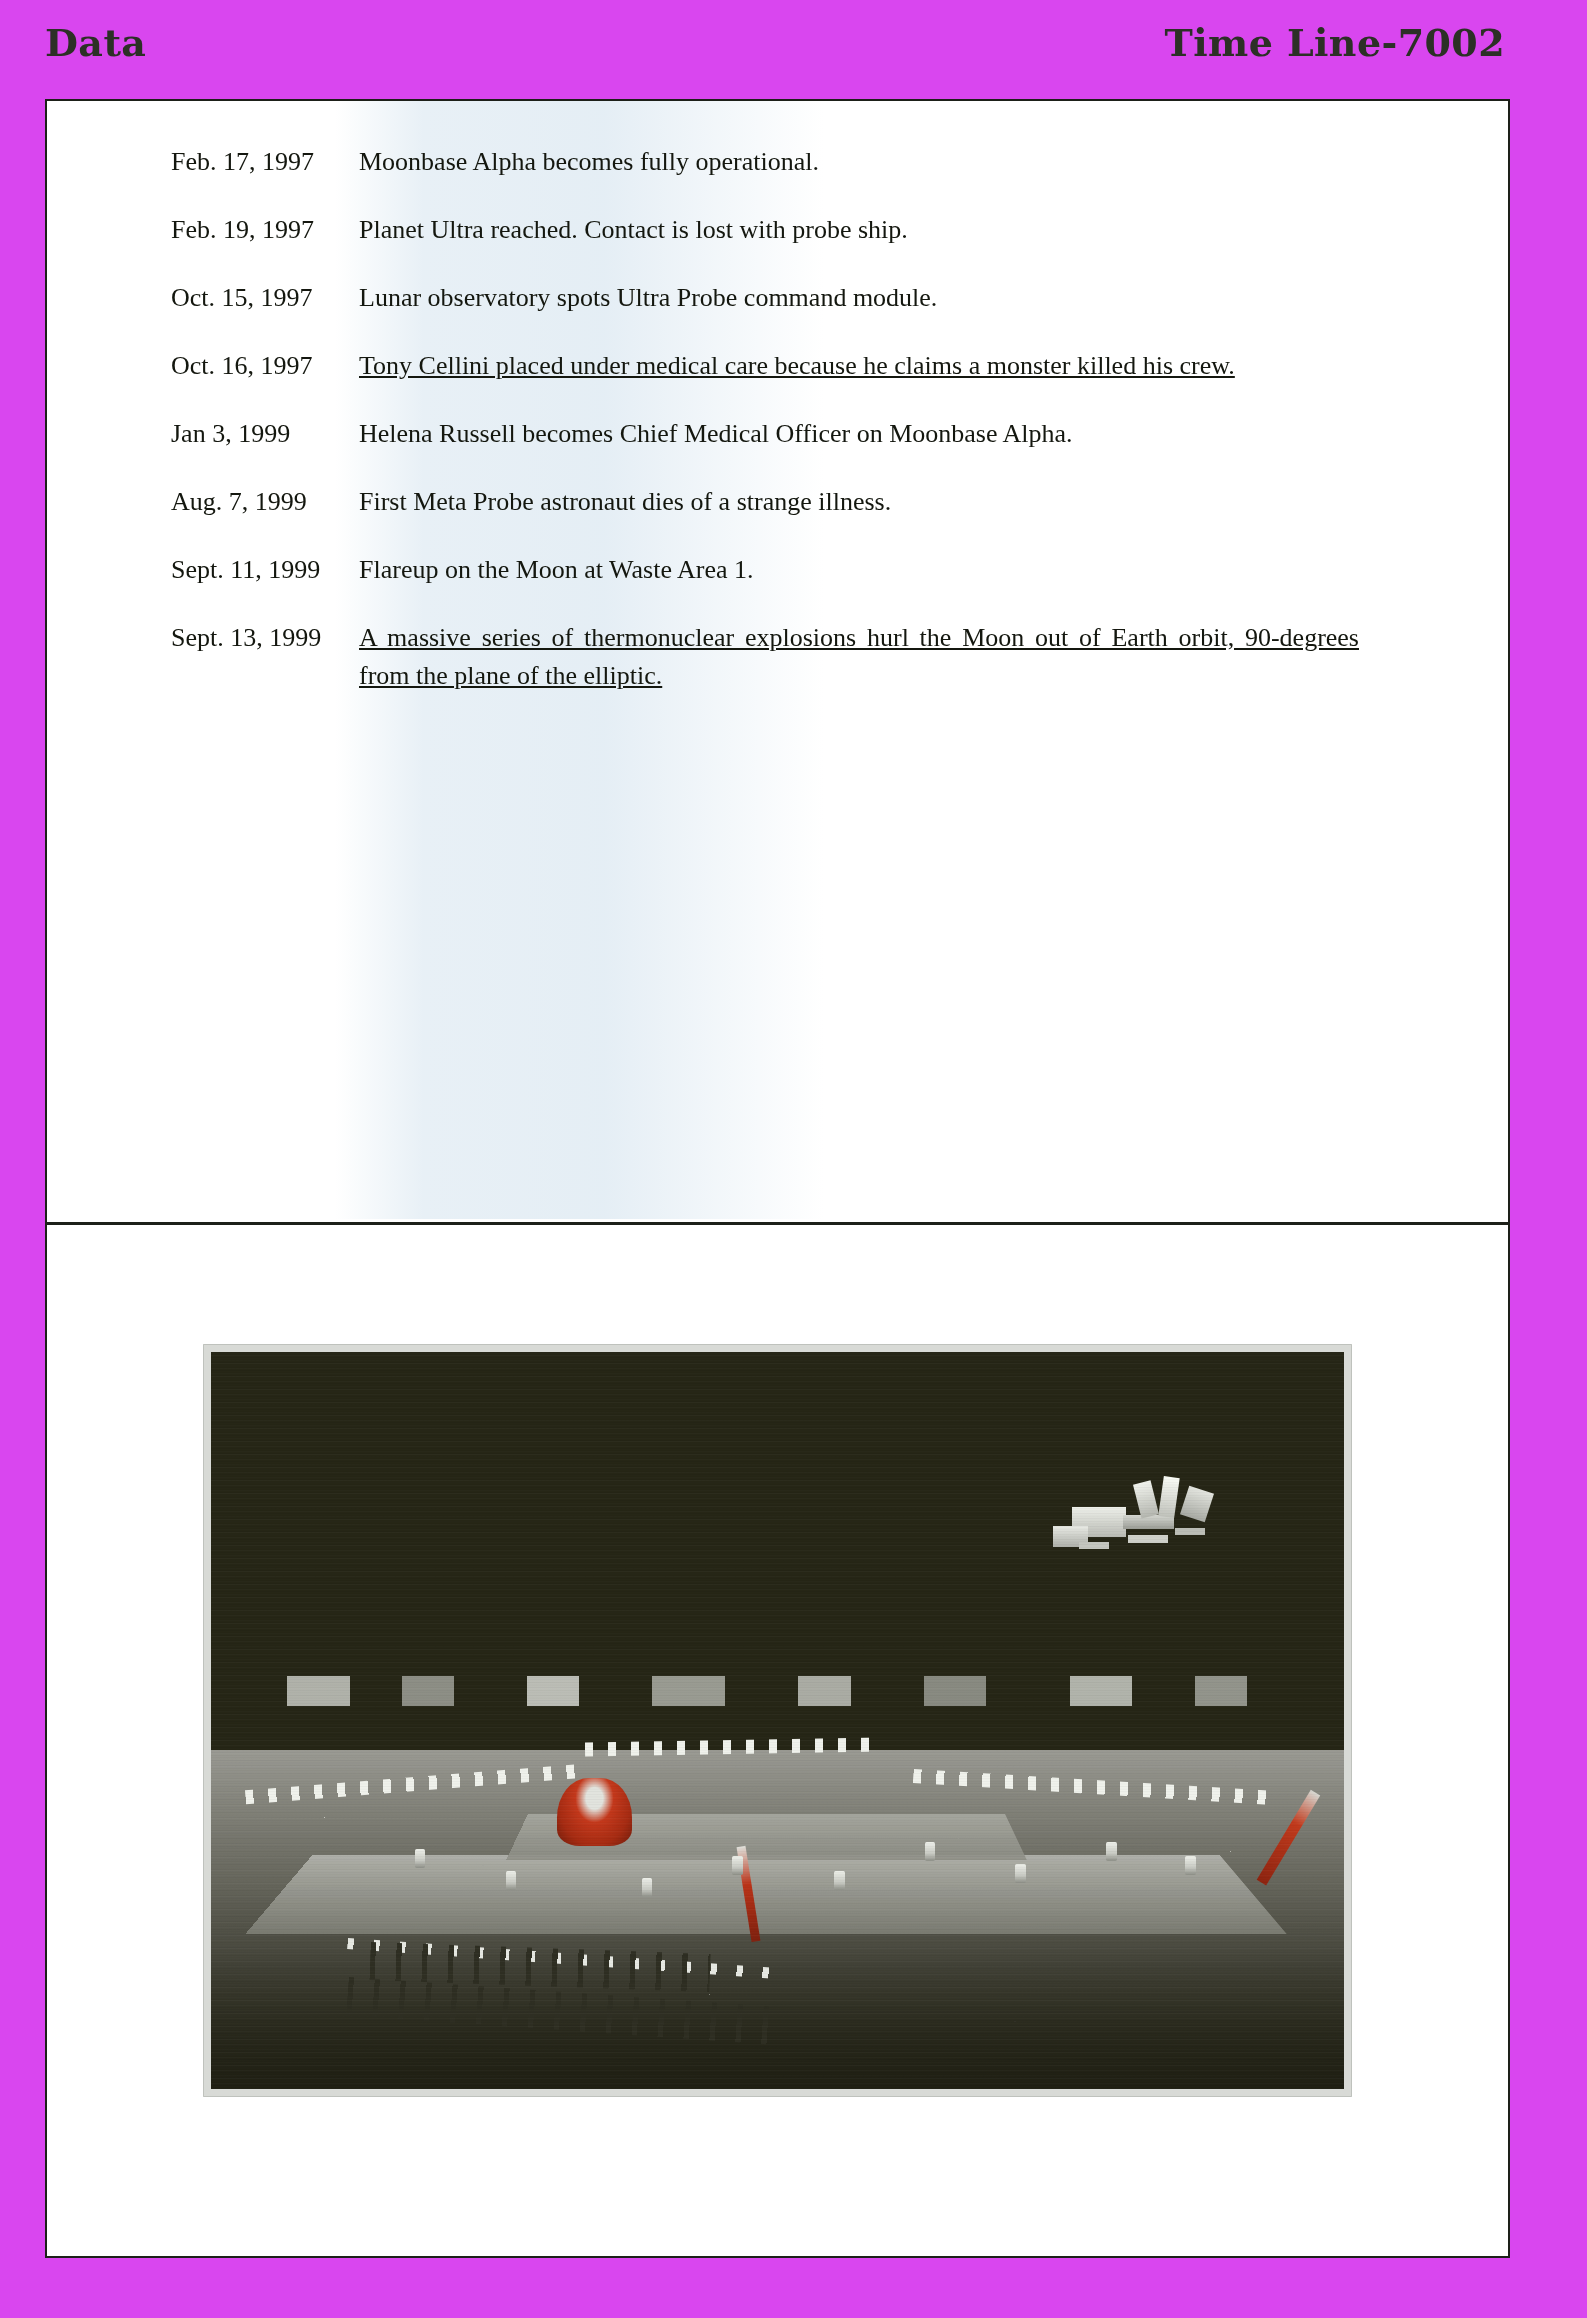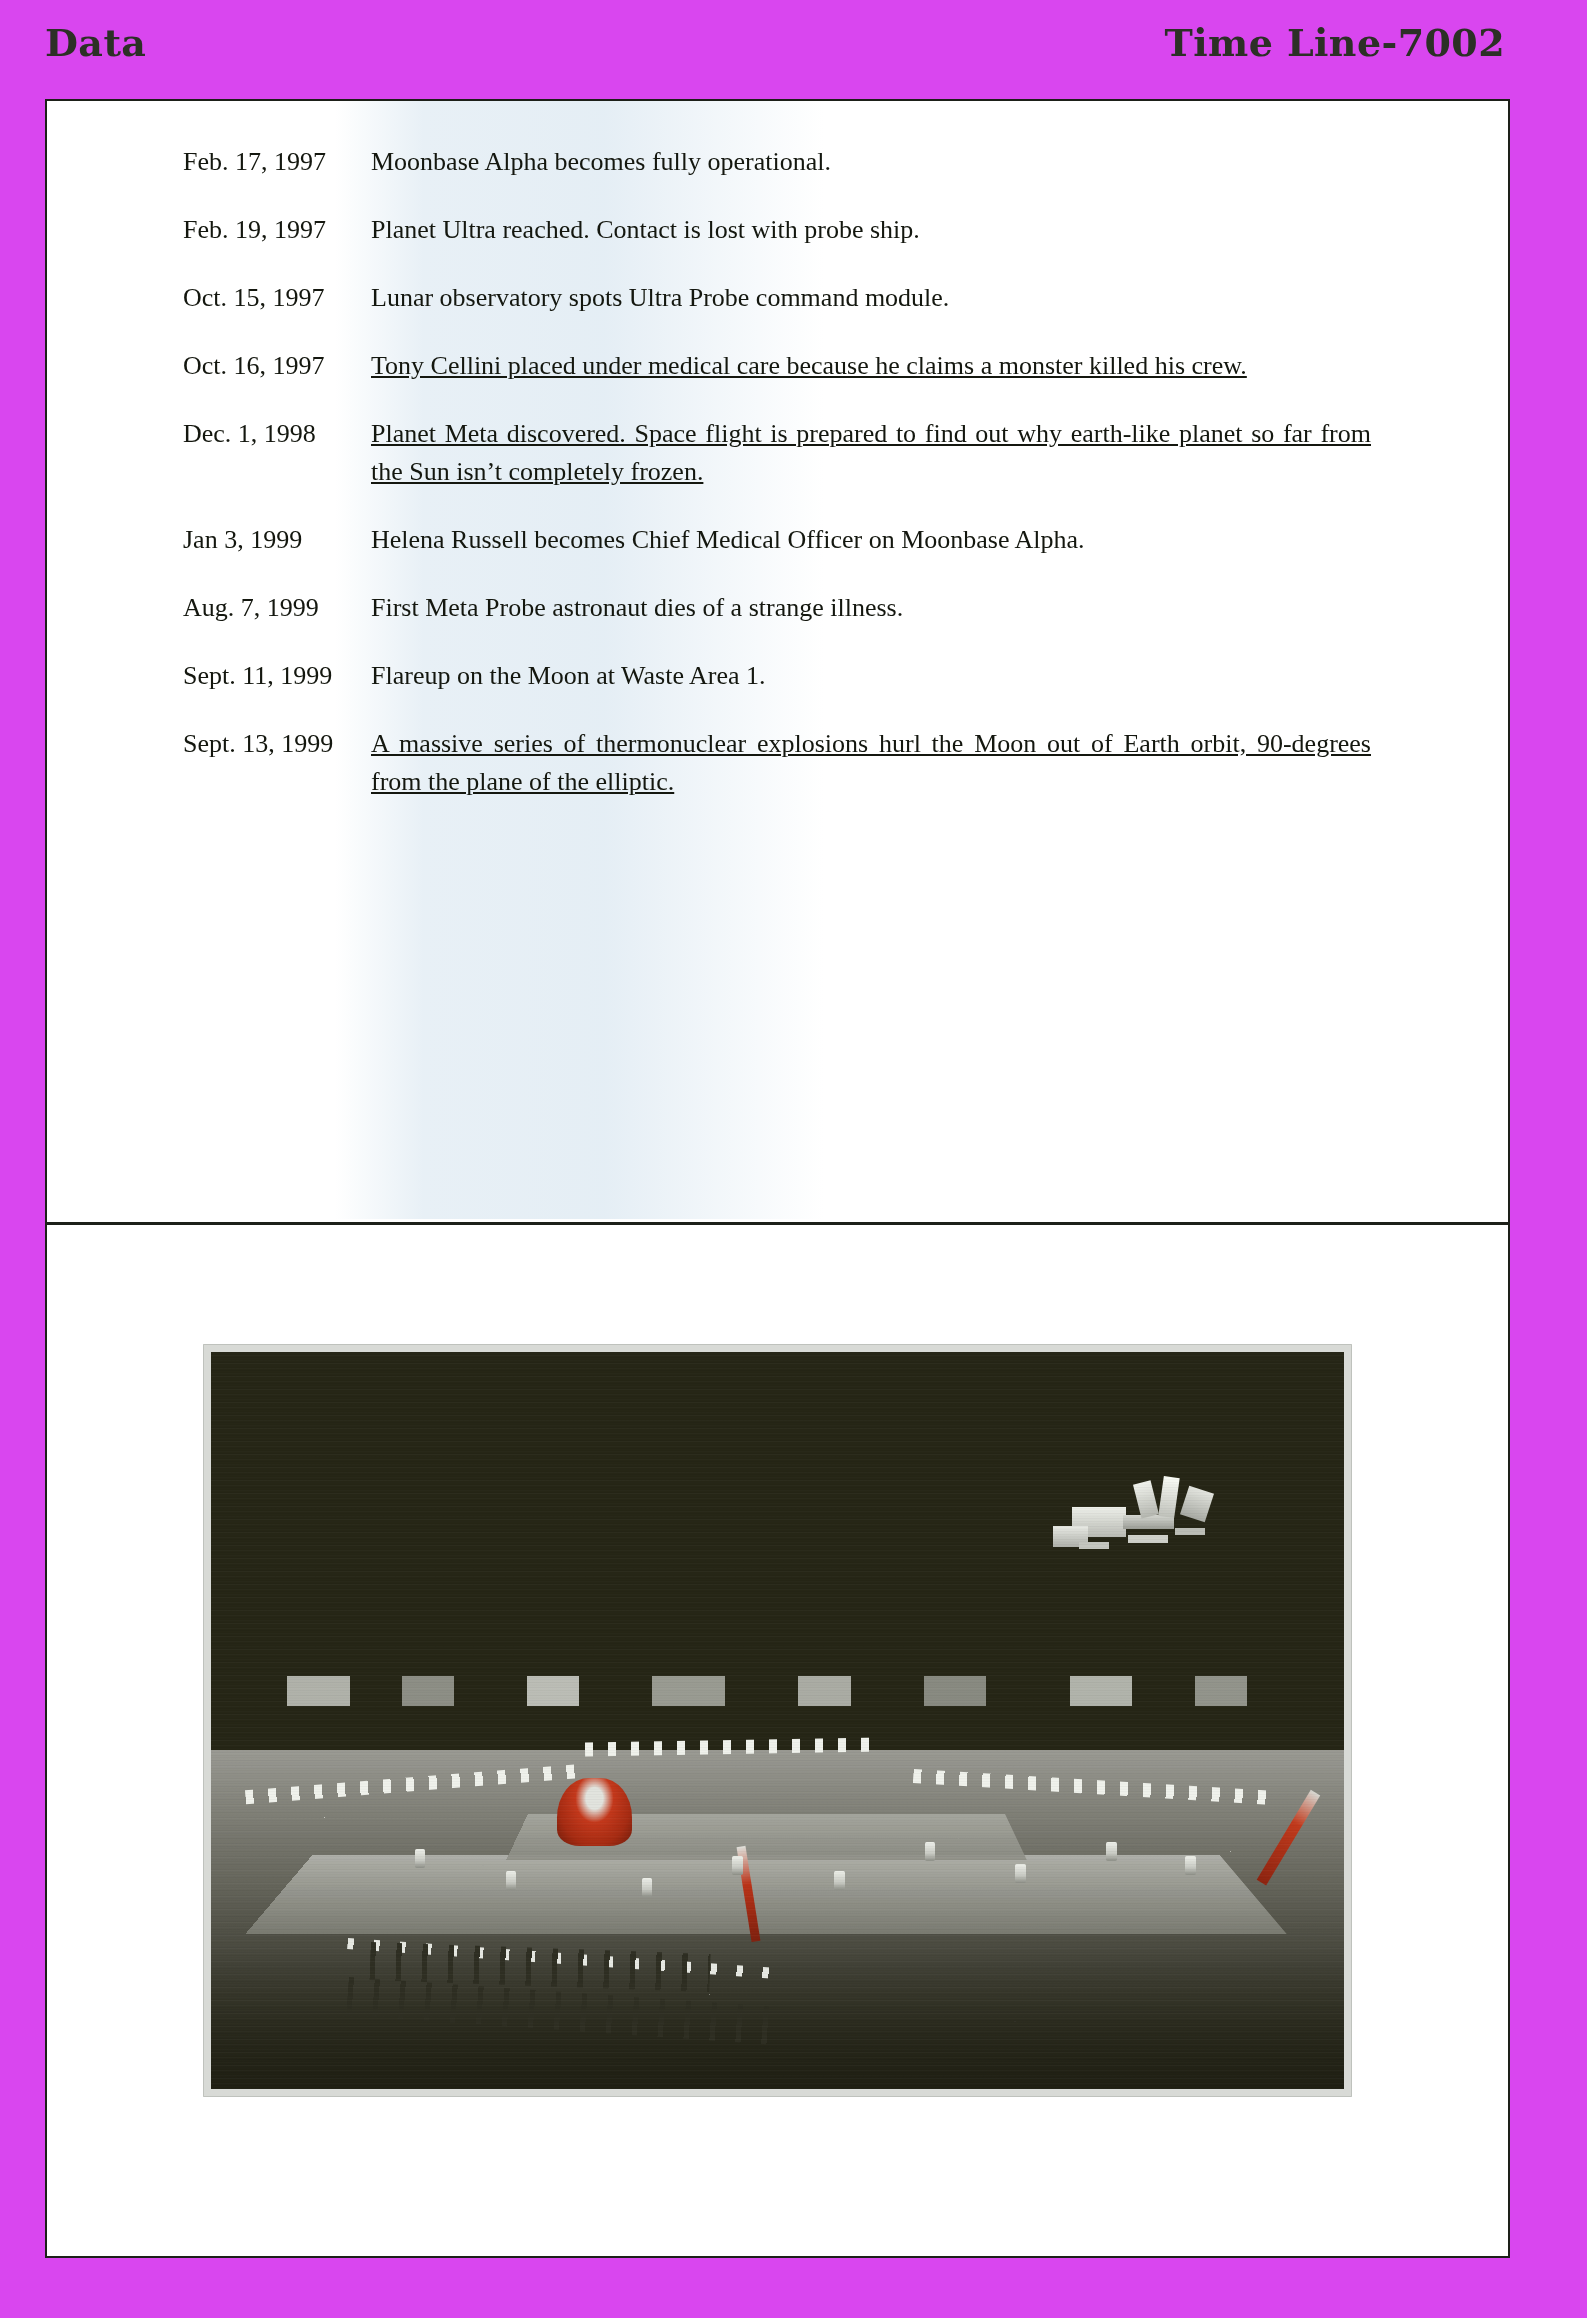--- a/index.html
+++ b/index.html
@@ -56,21 +56,21 @@
     top: 0px;
     width: 489px;
     height: 1118px;
     background: linear-gradient(90deg, rgba(226,236,244,0) 0%, rgba(224,235,243,0.75) 18%, rgba(224,235,243,0.85) 55%, rgba(226,236,244,0) 100%);
     pointer-events: none;
   }
 
   
   .timeline {
     position: absolute;
-    left: 136px;
+    left: 124px;
     top: 42px;
     width: 1188px;
   }
   .tl-row {
     display: flex;
     align-items: flex-start;
     margin-bottom: 30px;
   }
   .tl-date {
     flex: 0 0 188px;
@@ -329,24 +329,20 @@
       <div class="tl-row">
         <div class="tl-date">Oct. 15, 1997</div>
         <div class="tl-text">Lunar observatory spots Ultra Probe command module.</div>
       </div>
 
       <div class="tl-row">
         <div class="tl-date">Oct. 16, 1997</div>
         <div class="tl-text two-line">Tony Cellini placed under medical care because he claims a monster killed his crew.</div>
       </div>
 
-      <div class="tl-row">
-        <div class="tl-date">Dec. 1, 1998</div>
-        <div class="tl-text two-line">Planet Meta discovered. Space flight is prepared to find out why earth-like planet so far from the Sun isn’t completely frozen.</div>
-      </div>
 
       <div class="tl-row">
         <div class="tl-date">Jan 3, 1999</div>
         <div class="tl-text">Helena Russell becomes Chief Medical Officer on Moonbase Alpha.</div>
       </div>
 
       <div class="tl-row">
         <div class="tl-date">Aug. 7, 1999</div>
         <div class="tl-text">First Meta Probe astronaut dies of a strange illness.</div>
       </div>

